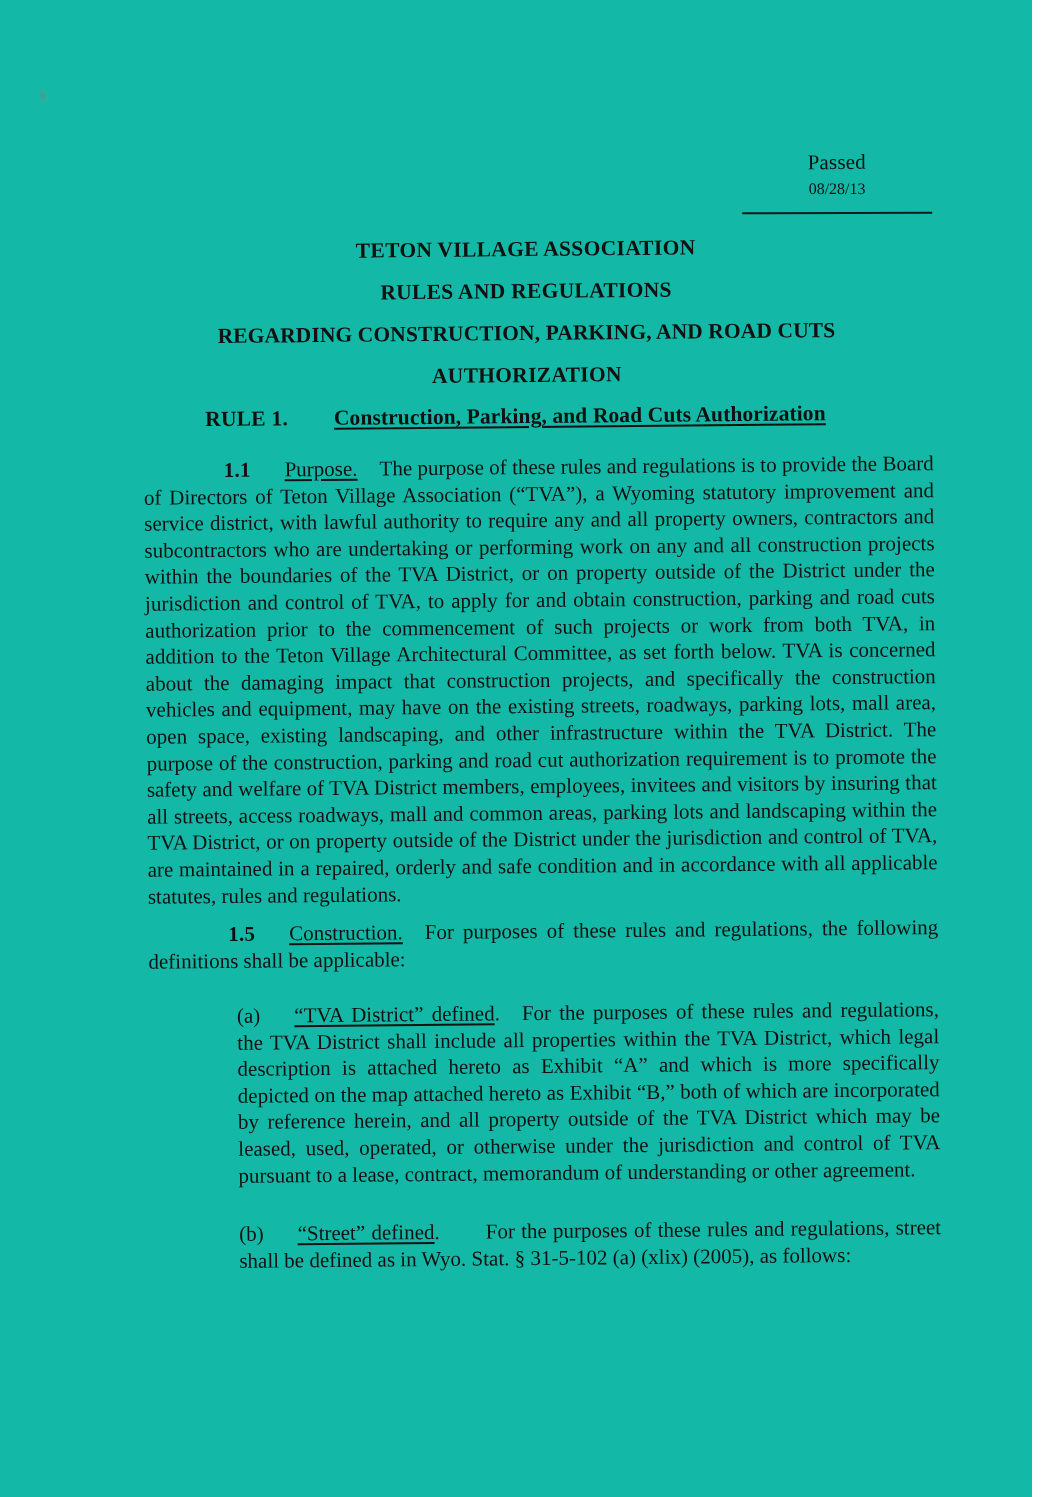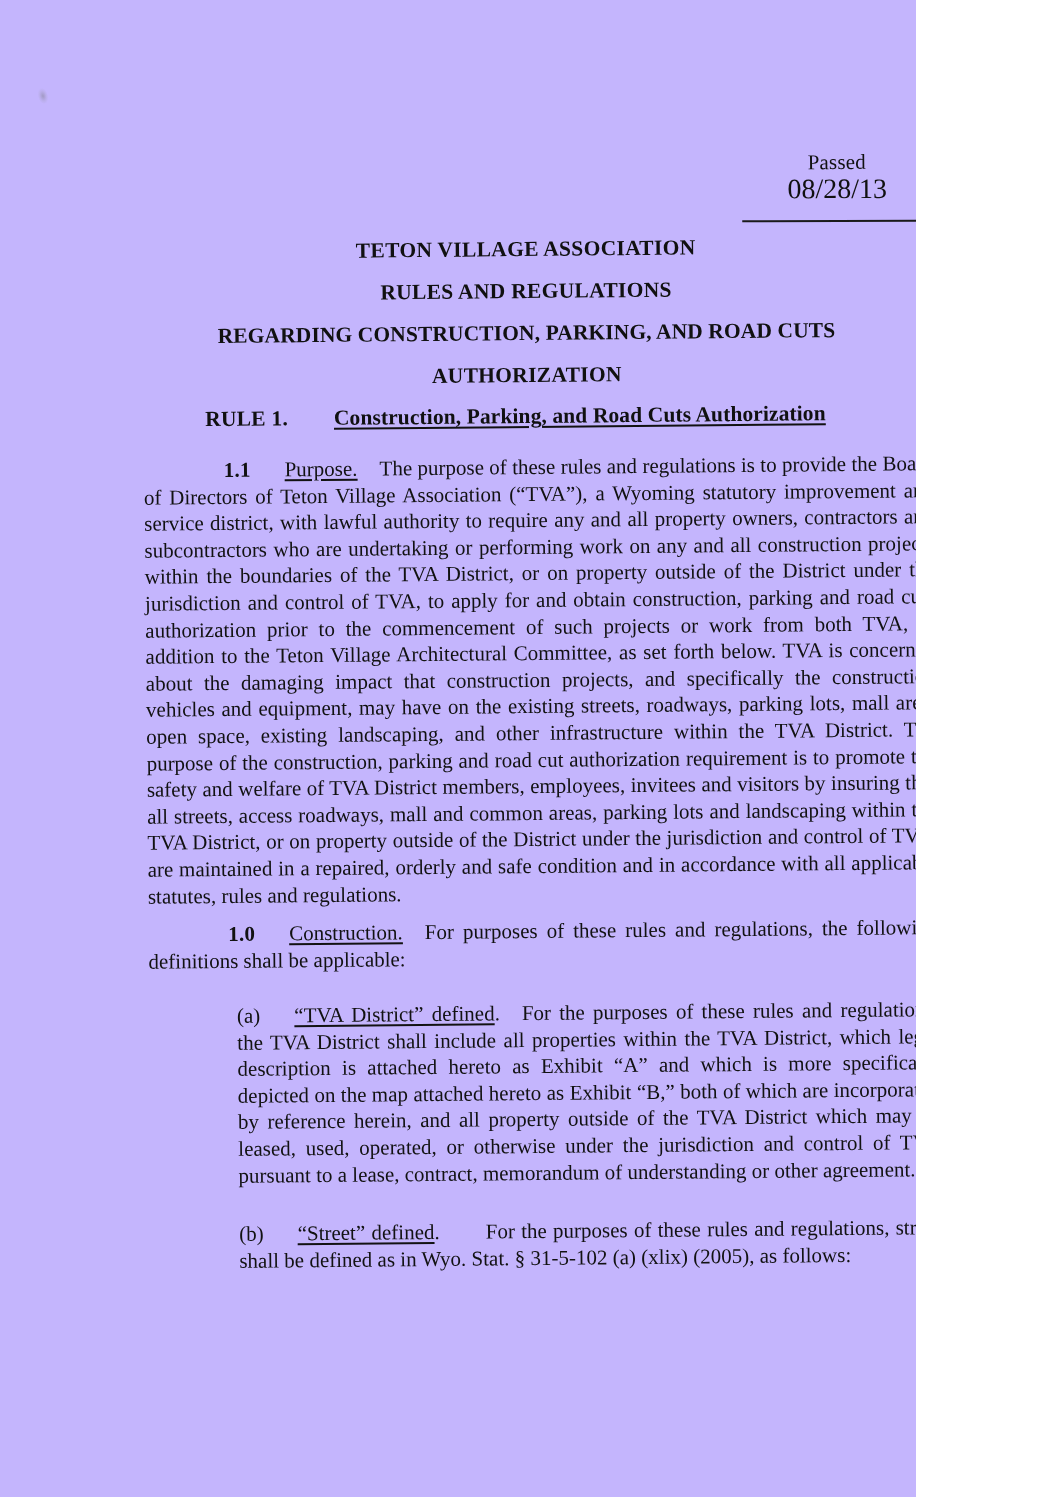--- a/index.html
+++ b/index.html
@@ -8,23 +8,23 @@
     padding: 0;
     background: #ffffff;
   }
   body {
     font-family: "Liberation Serif", "DejaVu Serif", serif;
     color: #111111;
   }
 
   .page {
     position: relative;
-    width: 916px;
+    width: 1032px;
     height: 1497px;
-    background: #c4b5fd;
+    background: #14b8a6;
     overflow: hidden;
     box-sizing: border-box;
   }
 
   
   .scan-speck {
     position: absolute;
     left: 38px;
     top: 88px;
     width: 10px;
@@ -54,24 +54,24 @@
     width: 190px;
     text-align: center;
   }
   .stamp-label {
     font-size: 21px;
     line-height: 26px;
     letter-spacing: 0.2px;
   }
   .stamp-date-row {
     display: block;
-    font-size: 28px;
+    font-size: 16px;
     line-height: 27px;
     border-bottom: 2.2px solid #1a1a1a;
-    padding-bottom: 18px;
+    padding-bottom: 10px;
     text-align: center;
     transform: rotate(0.35deg);
   }
 
   
   .doc-title {
     position: absolute;
     left: 120px;
     top: 228px;
     width: 818px;
@@ -178,21 +178,21 @@
 
     <div class="rule-head">
       <span class="rule-no">RULE 1.</span><span class="rule-title">Construction, Parking, and Road Cuts Authorization</span>
     </div>
 
     <div class="body-block lvl1" id="sec-1-1">
       <span class="indent-first"></span><span class="sec-num">1.1</span><span class="gap-md"></span><span class="sec-name">Purpose.</span><span class="gap-sm"></span><span>The purpose of these rules and regulations is to provide the Board of Directors of Teton Village Association (“TVA”), a Wyoming statutory improvement and service district, with lawful authority to require any and all property owners, contractors and subcontractors who are undertaking or performing work on any and all construction projects within the boundaries of the TVA District, or on property outside of the District under the jurisdiction and control of TVA, to apply for and obtain construction, parking and road cuts authorization prior to the commencement of such projects or work from both TVA, in addition to the Teton Village Architectural Committee, as set forth below. TVA is concerned about the damaging impact that construction projects, and specifically the construction vehicles and equipment, may have on the existing streets, roadways, parking lots, mall area, open space, existing landscaping, and other infrastructure within the TVA District.  The purpose of the construction, parking and road cut authorization requirement is to promote the safety and welfare of TVA District members, employees, invitees and visitors by insuring that all streets, access roadways, mall and common areas, parking lots and landscaping within the TVA District, or on property outside of the District under the jurisdiction and control of TVA, are maintained in a repaired, orderly and safe condition and in accordance with all applicable statutes,  rules and regulations.</span>
     </div>
 
     <div class="body-block lvl1" id="sec-1-2">
-      <span class="indent-first"></span><span class="sec-num">1.0</span><span class="gap-md"></span><span class="sec-name">Construction.</span><span class="gap-sm"></span><span>For purposes of these rules and regulations, the following definitions shall be applicable:</span>
+      <span class="indent-first"></span><span class="sec-num">1.5</span><span class="gap-md"></span><span class="sec-name">Construction.</span><span class="gap-sm"></span><span>For purposes of these rules and regulations, the following definitions shall be applicable:</span>
     </div>
 
     <div class="body-block lvl2" id="sec-a">
       <span>(a)</span><span class="gap-md"></span><span class="sec-name">“TVA District” defined</span><span>.</span><span class="gap-sm"></span><span>For the purposes of these rules and regulations, the TVA District shall include all properties within the TVA District, which legal description is attached hereto as Exhibit “A” and which is more specifically depicted on the map  attached hereto as Exhibit “B,” both of which are incorporated by reference herein, and all property outside of the TVA District which may be leased, used, operated, or otherwise under the jurisdiction and control of TVA pursuant to a lease, contract, memorandum of understanding or other agreement.</span>
     </div>
 
     <div class="body-block lvl2" id="sec-b">
       <span>(b)</span><span class="gap-md"></span><span class="sec-name">“Street” defined</span><span>.</span><span class="gap-lg"></span><span>For the purposes of these rules and regulations, street shall be defined as in Wyo. Stat. § 31-5-102 (a) (xlix) (2005), as follows:</span>
     </div>
 

